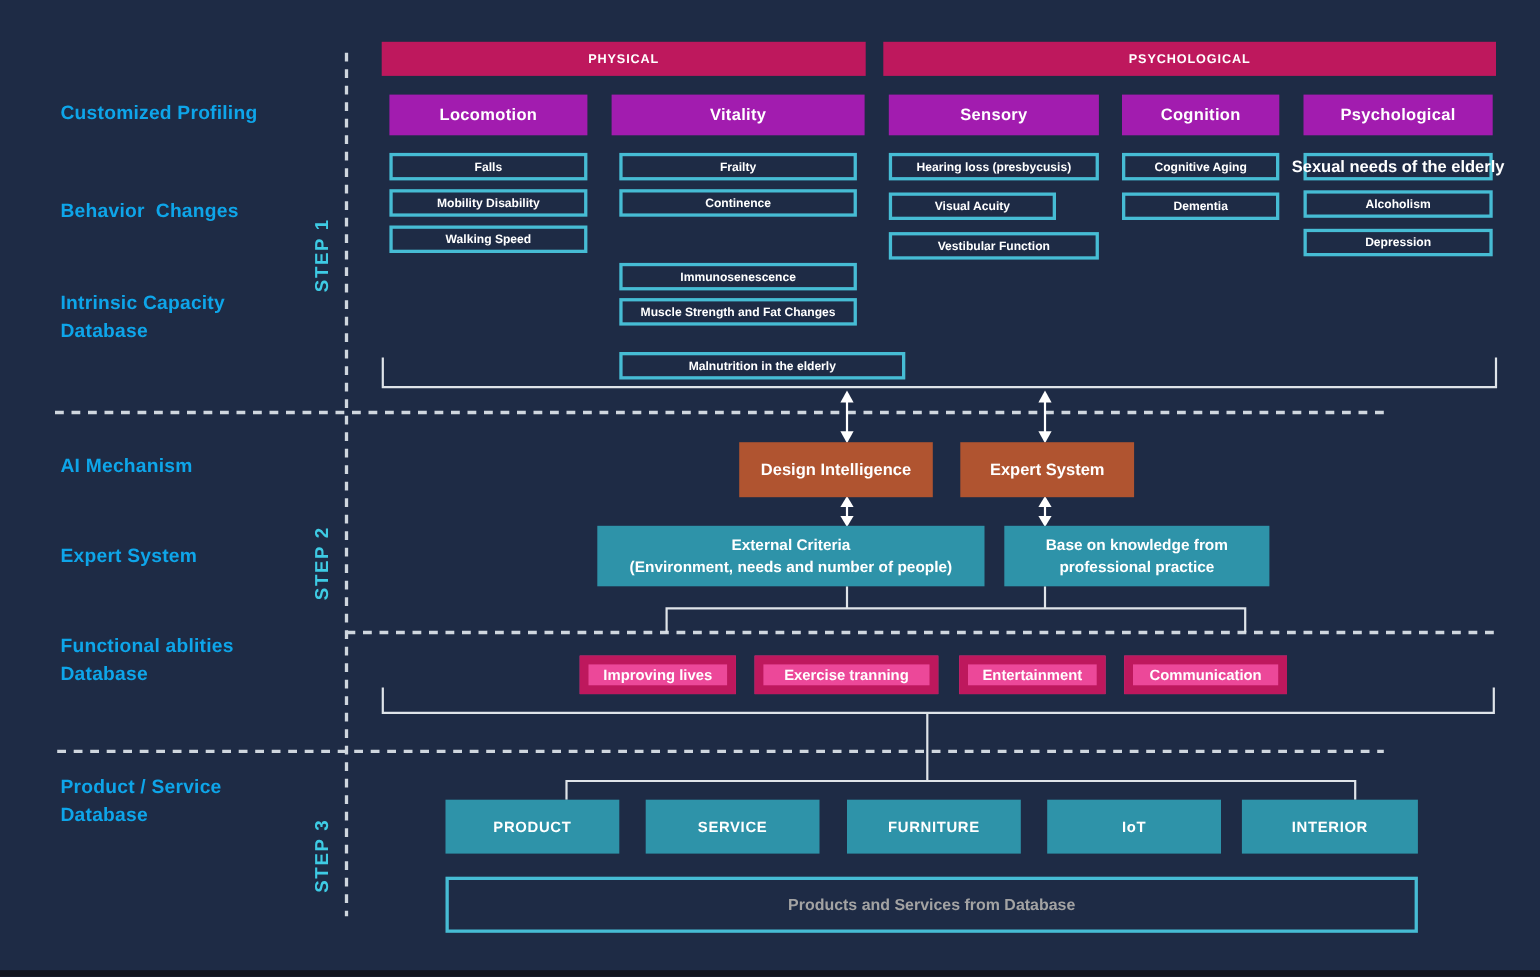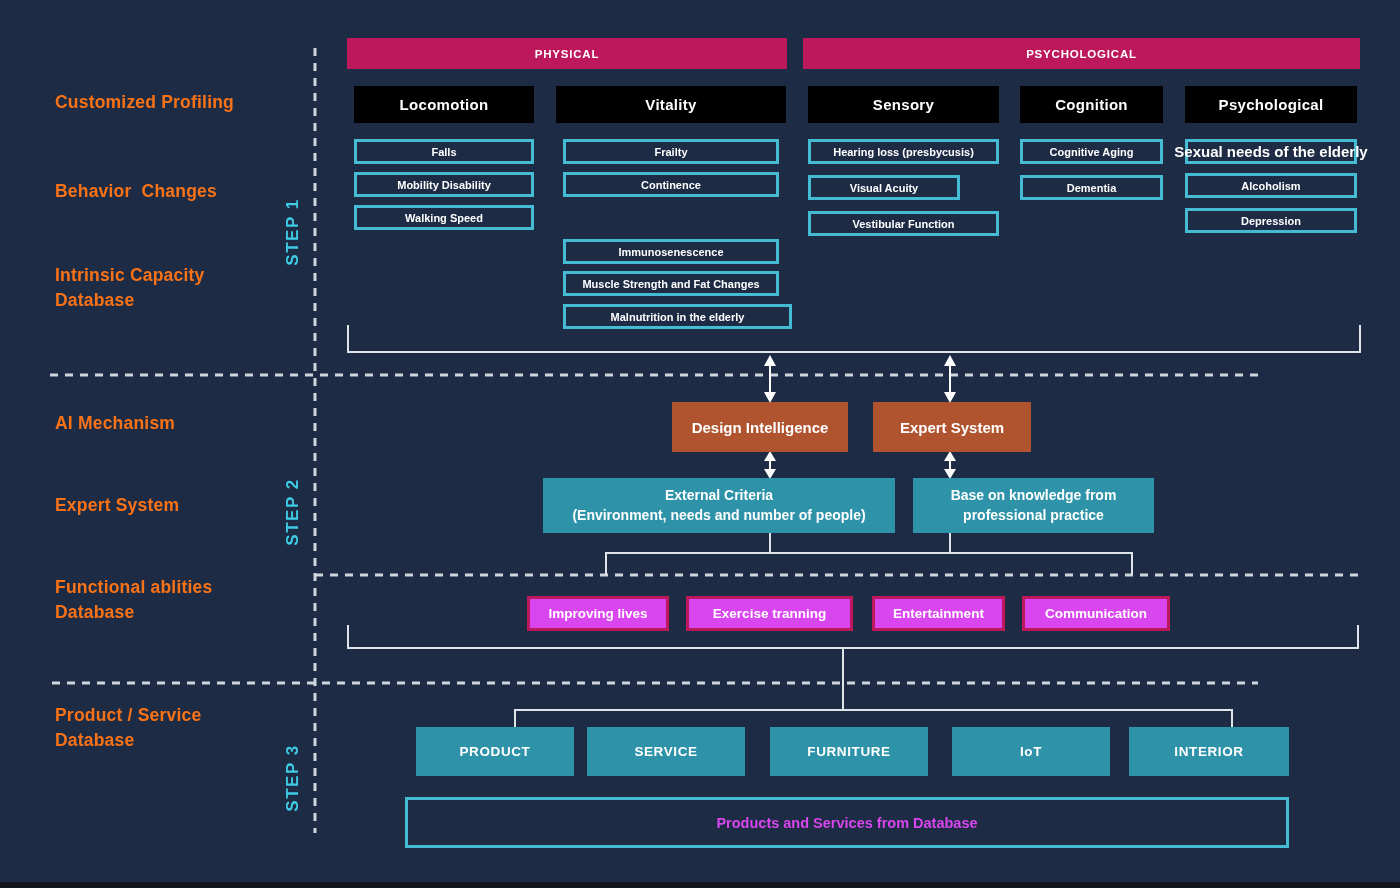--- a/index.html
+++ b/index.html
@@ -5,56 +5,56 @@
   html,body{margin:0;padding:0;background:#10151e;}
   #stage{
     position:relative;width:1400px;height:888px;overflow:hidden;
     background:#1e2b45;
     font-family:"Liberation Sans",sans-serif;
     -webkit-font-smoothing:antialiased;
   }
   .abs{position:absolute;box-sizing:border-box;}
   .flexc{display:flex;align-items:center;justify-content:center;text-align:center;}
   .left-label{
-    color:#f97316;font-weight:bold;font-size:17.5px;line-height:1.45;
+    color:#0ea5e9;font-weight:bold;font-size:17.5px;line-height:1.45;
     white-space:pre-wrap;letter-spacing:0.2px;
   }
   .step-label{
     color:#3ecbe4;font-weight:bold;font-size:17px;letter-spacing:1.5px;
     transform:rotate(-90deg);transform-origin:center center;white-space:nowrap;
   }
   .hdr-gray{
     background:#be185d;color:#ffffff;font-weight:bold;font-size:11.5px;
     letter-spacing:0.8px;
   }
   .hdr-teal{
-    background:#000000;color:#ffffff;font-weight:bold;font-size:15px;
+    background:#a21caf;color:#ffffff;font-weight:bold;font-size:15px;
     letter-spacing:0.3px;
   }
   .box-item{
     background:#1e2b45;border:3px solid #46bcd4;color:#ffffff;
     font-weight:bold;font-size:11px;white-space:nowrap;
   }
   .box-orange{
     background:#b05430;color:#ffffff;font-weight:bold;font-size:15px;
   }
   .box-teal-fill{
     background:#2e93a9;color:#ffffff;font-weight:bold;font-size:14px;
     line-height:1.4;white-space:pre-wrap;
   }
   .box-func{
-    background:#d946ef;border:3px solid #be185d;color:#ffffff;
+    background:#ec4899;border:8px solid #be185d;color:#ffffff;
     font-weight:bold;font-size:13.5px;white-space:nowrap;
   }
   .btn-teal{
     background:#2e93a9;color:#ffffff;font-weight:bold;font-size:13.5px;
     letter-spacing:0.6px;
   }
   .box-output{
-    background:#1e2b45;border:3px solid #46bcd4;color:#d946ef;
+    background:#1e2b45;border:3px solid #46bcd4;color:#a3a3a3;
     font-weight:bold;font-size:14.5px;
   }
   .bottom-bar{left:0;bottom:0;width:1400px;height:6px;background:#10151e;}
   svg{display:block;}
 </style>
 </head>
 <body>
 
 <div id="stage">
 
@@ -115,21 +115,21 @@
   <div class="abs flexc hdr-teal" style="left:1185px;top:86px;width:172px;height:37px;">Psychological</div>
 
   <div class="abs flexc box-item" style="left:354px;top:139px;width:180px;height:25px;">Falls</div>
   <div class="abs flexc box-item" style="left:354px;top:172px;width:180px;height:25px;">Mobility Disability</div>
   <div class="abs flexc box-item" style="left:354px;top:205px;width:180px;height:25px;">Walking Speed</div>
 
   <div class="abs flexc box-item" style="left:563px;top:139px;width:216px;height:25px;">Frailty</div>
   <div class="abs flexc box-item" style="left:563px;top:172px;width:216px;height:25px;">Continence</div>
   <div class="abs flexc box-item" style="left:563px;top:239px;width:216px;height:25px;">Immunosenescence</div>
   <div class="abs flexc box-item" style="left:563px;top:271px;width:216px;height:25px;">Muscle Strength and Fat Changes</div>
-  <div class="abs flexc box-item" style="left:563px;top:304px;width:229px;height:25px;">Malnutrition in the elderly</div>
+  <div class="abs flexc box-item" style="left:563px;top:320px;width:260px;height:25px;">Malnutrition in the elderly</div>
 
   <div class="abs flexc box-item" style="left:808px;top:139px;width:191px;height:25px;text-align:right;">Hearing loss (presbycusis)</div>
   <div class="abs flexc box-item" style="left:808px;top:175px;width:152px;height:25px;">Visual Acuity</div>
   <div class="abs flexc box-item" style="left:808px;top:211px;width:191px;height:25px;">Vestibular Function</div>
 
   <div class="abs flexc box-item" style="left:1020px;top:139px;width:143px;height:25px;">Cognitive Aging</div>
   <div class="abs flexc box-item" style="left:1020px;top:175px;width:143px;height:25px;">Dementia</div>
 
   <div class="abs flexc box-item" style="left:1185px;top:139px;width:172px;height:25px;font-size:15px;">Sexual needs of the elderly</div>
   <div class="abs flexc box-item" style="left:1185px;top:173px;width:172px;height:25px;">Alcoholism</div>
@@ -140,21 +140,21 @@
   <div class="abs flexc box-teal-fill" style="left:543px;top:478px;width:352px;height:55px;">External Criteria
 (Environment, needs and number of people)</div>
   <div class="abs flexc box-teal-fill" style="left:913px;top:478px;width:241px;height:55px;">Base on knowledge from
 professional practice</div>
 
   <div class="abs flexc box-func" style="left:527px;top:596px;width:142px;height:35px;">Improving lives</div>
   <div class="abs flexc box-func" style="left:686px;top:596px;width:167px;height:35px;">Exercise tranning</div>
   <div class="abs flexc box-func" style="left:872px;top:596px;width:133px;height:35px;">Entertainment</div>
   <div class="abs flexc box-func" style="left:1022px;top:596px;width:148px;height:35px;">Communication</div>
 
-  <div class="abs flexc btn-teal" style="left:405px;top:727px;width:158px;height:49px;margin-left:11px;">PRODUCT</div>
+  <div class="abs flexc btn-teal" style="left:405px;top:727px;width:158px;height:49px;">PRODUCT</div>
   <div class="abs flexc btn-teal" style="left:587px;top:727px;width:158px;height:49px;">SERVICE</div>
   <div class="abs flexc btn-teal" style="left:770px;top:727px;width:158px;height:49px;">FURNITURE</div>
   <div class="abs flexc btn-teal" style="left:952px;top:727px;width:158px;height:49px;">IoT</div>
   <div class="abs flexc btn-teal" style="left:1129px;top:727px;width:160px;height:49px;">INTERIOR</div>
 
   <div class="abs flexc box-output" style="left:405px;top:797px;width:884px;height:51px;">Products and Services from Database</div>
 
   <div class="abs bottom-bar"></div>
 </div>
 

